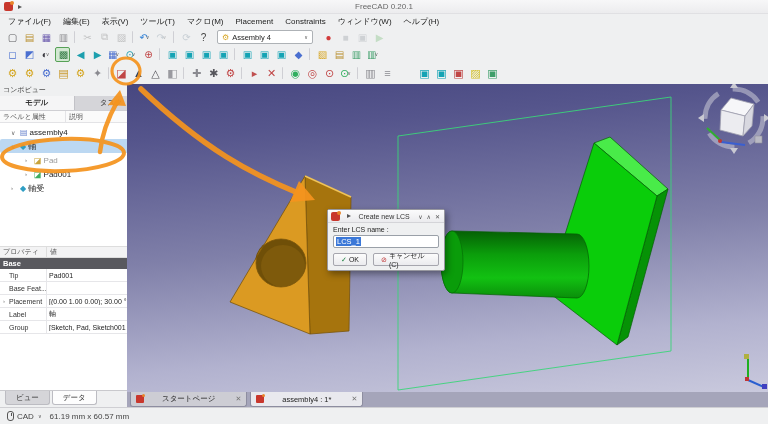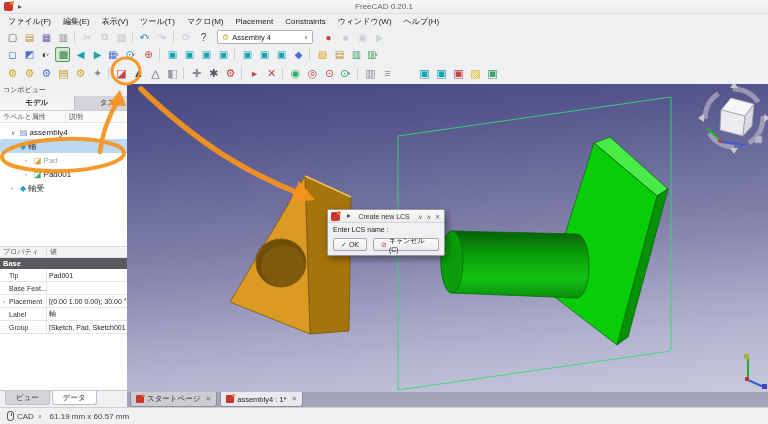--- a/index.html
+++ b/index.html
@@ -70,21 +70,21 @@
 .dlg-body{padding:3px 5px 4px 5px}
 .dlg-label{font-size:7px;color:#222;margin-bottom:2px}
 .dlg-input{height:13px;background:#fff;border:1px solid #9aa0a8;border-radius:2px;font-size:7.5px;display:flex;align-items:center;padding:0 2px}
 .txtsel{background:#3b78d8;color:#fff;padding:0 1px}
 .dlg-btns{display:flex;justify-content:center;gap:6px;margin-top:5px}
 .dlg-btn{height:13px;display:inline-flex;align-items:center;gap:2px;font-size:7px;padding:0 7px;background:linear-gradient(#fcfcfc,#ebebee);border:1px solid #a6a6ae;border-radius:2px;color:#222}
 .okmark{color:#1a7f3c;font-size:7px}
 .cancelmark{color:#c03535;font-size:7px}
 
 .doctabbar{position:absolute;left:127px;top:392px;width:641px;height:15px;background:#a5a5ba;display:flex;align-items:stretch;padding-left:3px;gap:3px}
-.dtab2{display:flex;align-items:center;background:#cdcdd4;border:1px solid #8d8da0;border-top:none;border-radius:0 0 3px 3px;padding:0 5px;font-size:7.5px;color:#222;gap:3px}
+.dtab2{display:flex;align-items:center;background:#cdcdd4;border:1px solid #8d8da0;border-top:none;border-radius:0 0 3px 3px;padding:0 5px;font-size:7.5px;color:#222;gap:18px}
 .dtab2.active{background:#e9e9ee}
 .fo{width:8px;height:8px;background:#c8372d;border-radius:1px;position:relative;flex:none}
 .fo::after{content:"";position:absolute;right:-1px;top:-1px;width:3px;height:3px;background:#e8842a;border-radius:50%}
 .tclose{font-size:7px;color:#777;margin-left:2px}
 .statusbar{position:absolute;left:0;top:407px;width:768px;height:17px;background:#eff0f1;border-top:1px solid #cfcfd3;display:flex;align-items:center;font-size:8px;color:#444;padding:0 7px}
 .status-left{flex:1;font-size:7.5px}
 .mouse{width:7px;height:10px;border:1px solid #555;border-radius:3px;position:relative;margin-right:3px;flex:none}
 .mouse::after{content:"";position:absolute;left:50%;top:1px;width:1px;height:3px;background:#555}
 .nav-chev{font-size:5px;color:#555;margin:0 8px 0 4px}
 
@@ -585,20 +585,23 @@
   <div class="dlg-title">
     <span class="applogo"></span>
     <span class="pin"></span>
     <span class="ttl">Create new LCS</span>
     <span class="dlg-wbtn">∨</span>
     <span class="dlg-wbtn">∧</span>
     <span class="dlg-wbtn">✕</span>
   </div>
   <div class="dlg-body">
     <div class="dlg-label">Enter LCS name :</div>
+    <div class="dlg-input">
+      <span class="txtsel">LCS_1</span>
+    </div>
     <div class="dlg-btns">
       <span class="dlg-btn">
           <b class="okmark" style="font-weight:normal">✓</b>
           <span>OK</span>
         </span>
       <span class="dlg-btn">
           <b class="cancelmark" style="font-weight:normal">⊘</b>
           <span>キャンセル(C)</span>
         </span>
     </div>

